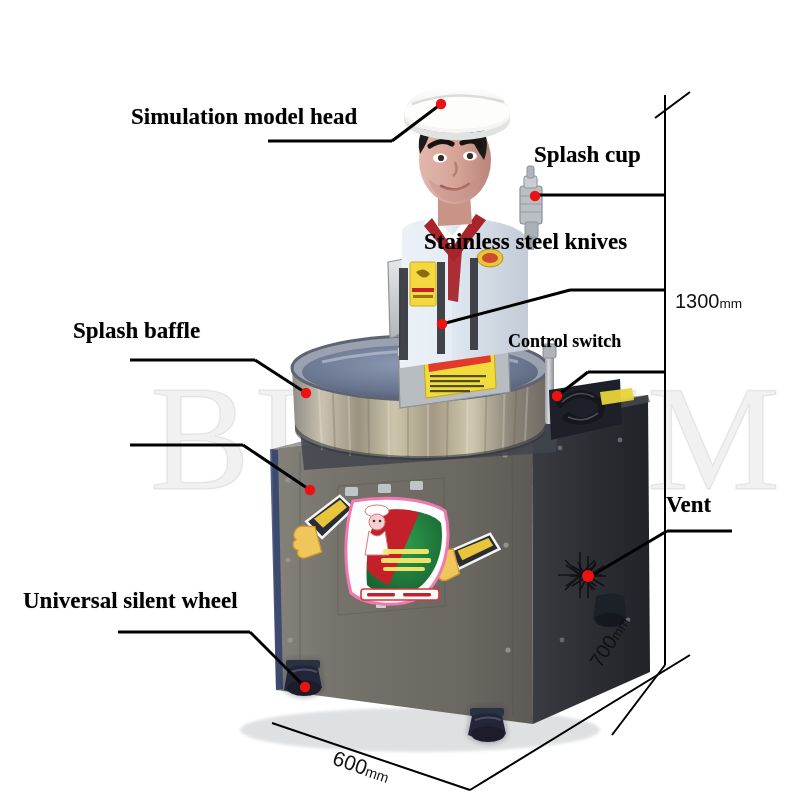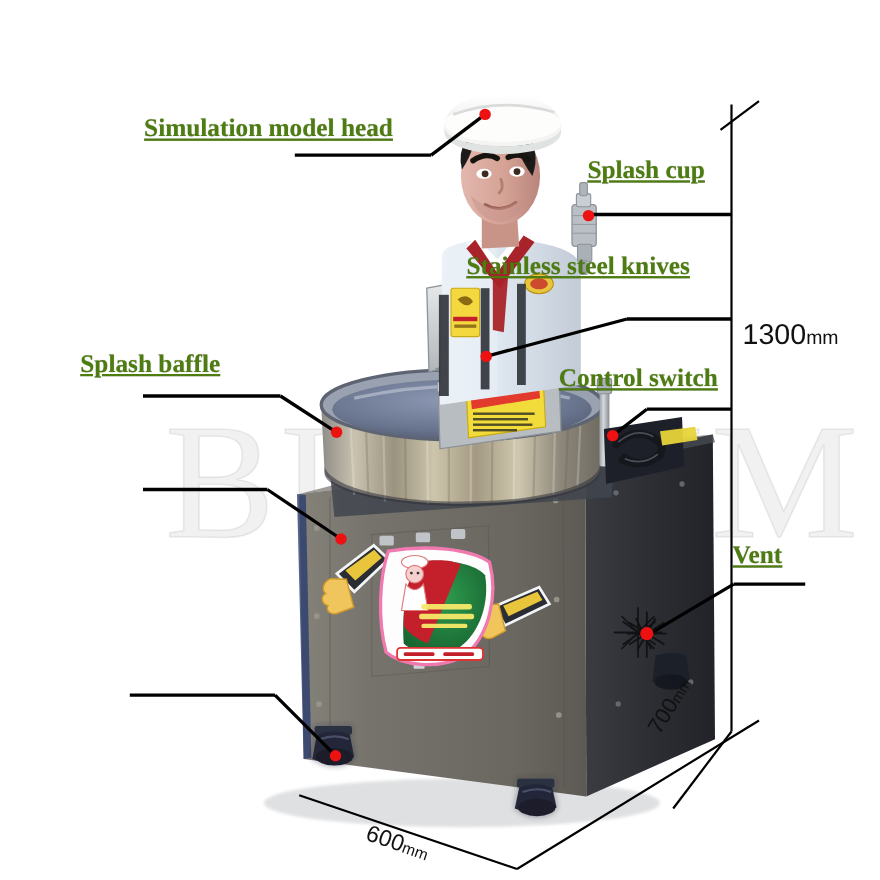--- a/index.html
+++ b/index.html
@@ -15,24 +15,23 @@
     font-size:150px; font-weight:400; letter-spacing:6px;
     color:rgba(0,0,0,0.055);
     -webkit-text-stroke:1.5px rgba(0,0,0,0.075);
     white-space:nowrap; user-select:none; pointer-events:none; z-index:6;
   }
 
   
   .lbl{
     position:absolute; z-index:30;
     font-family:"Liberation Serif","DejaVu Serif",serif;
-    font-weight:bold; color:#4d7c0f;
+    font-weight:bold; color:#000000;
     white-space:nowrap; line-height:1;
     text-shadow:0 0 1px rgba(0,0,0,.35);
-    text-decoration:underline;
   }
 
   
   .dim{
     position:absolute; z-index:30;
     font-family:"Liberation Sans","DejaVu Sans",sans-serif;
     color:#111; white-space:nowrap; line-height:1;
   }
   .dim .u{font-size:.68em;}
 
@@ -476,27 +475,28 @@
   </svg>
 
   <div class="lbl" style="left:131px; top:105px; font-size:23px;">Simulation model head</div>
 
   <div class="lbl" style="left:534px; top:143px; font-size:23px;">Splash cup</div>
 
   <div class="lbl" style="left:424px; top:230px; font-size:23px;">Stainless steel knives</div>
 
   <div class="lbl" style="left:73px; top:319px; font-size:23px;">Splash baffle</div>
 
-  <div class="lbl" style="left:508px; top:332px; font-size:23px;">Control switch</div>
+  <div class="lbl" style="left:508px; top:332px; font-size:18px;">Control switch</div>
 
 
   <div class="lbl" style="left:666px; top:493px; font-size:23px;">Vent</div>
 
-
-  <div class="dim" style="left:675px; top:291px; font-size:26px;">
+  <div class="lbl" style="left:23px; top:589px; font-size:23px;">Universal silent wheel</div>
+
+  <div class="dim" style="left:675px; top:291px; font-size:20px;">
     <span>1300</span><span class="u">mm</span>
   </div>
 
   <div class="dim" style="left:586px; top:660px; font-size:20px; transform:rotate(-58deg); transform-origin:left top;">
     <span>700</span><span class="u">mm</span>
   </div>
 
   <div class="dim" style="left:337px; top:747px; font-size:21px; transform:rotate(19deg); transform-origin:left top;">
     <span>600</span><span class="u">mm</span>
   </div>

